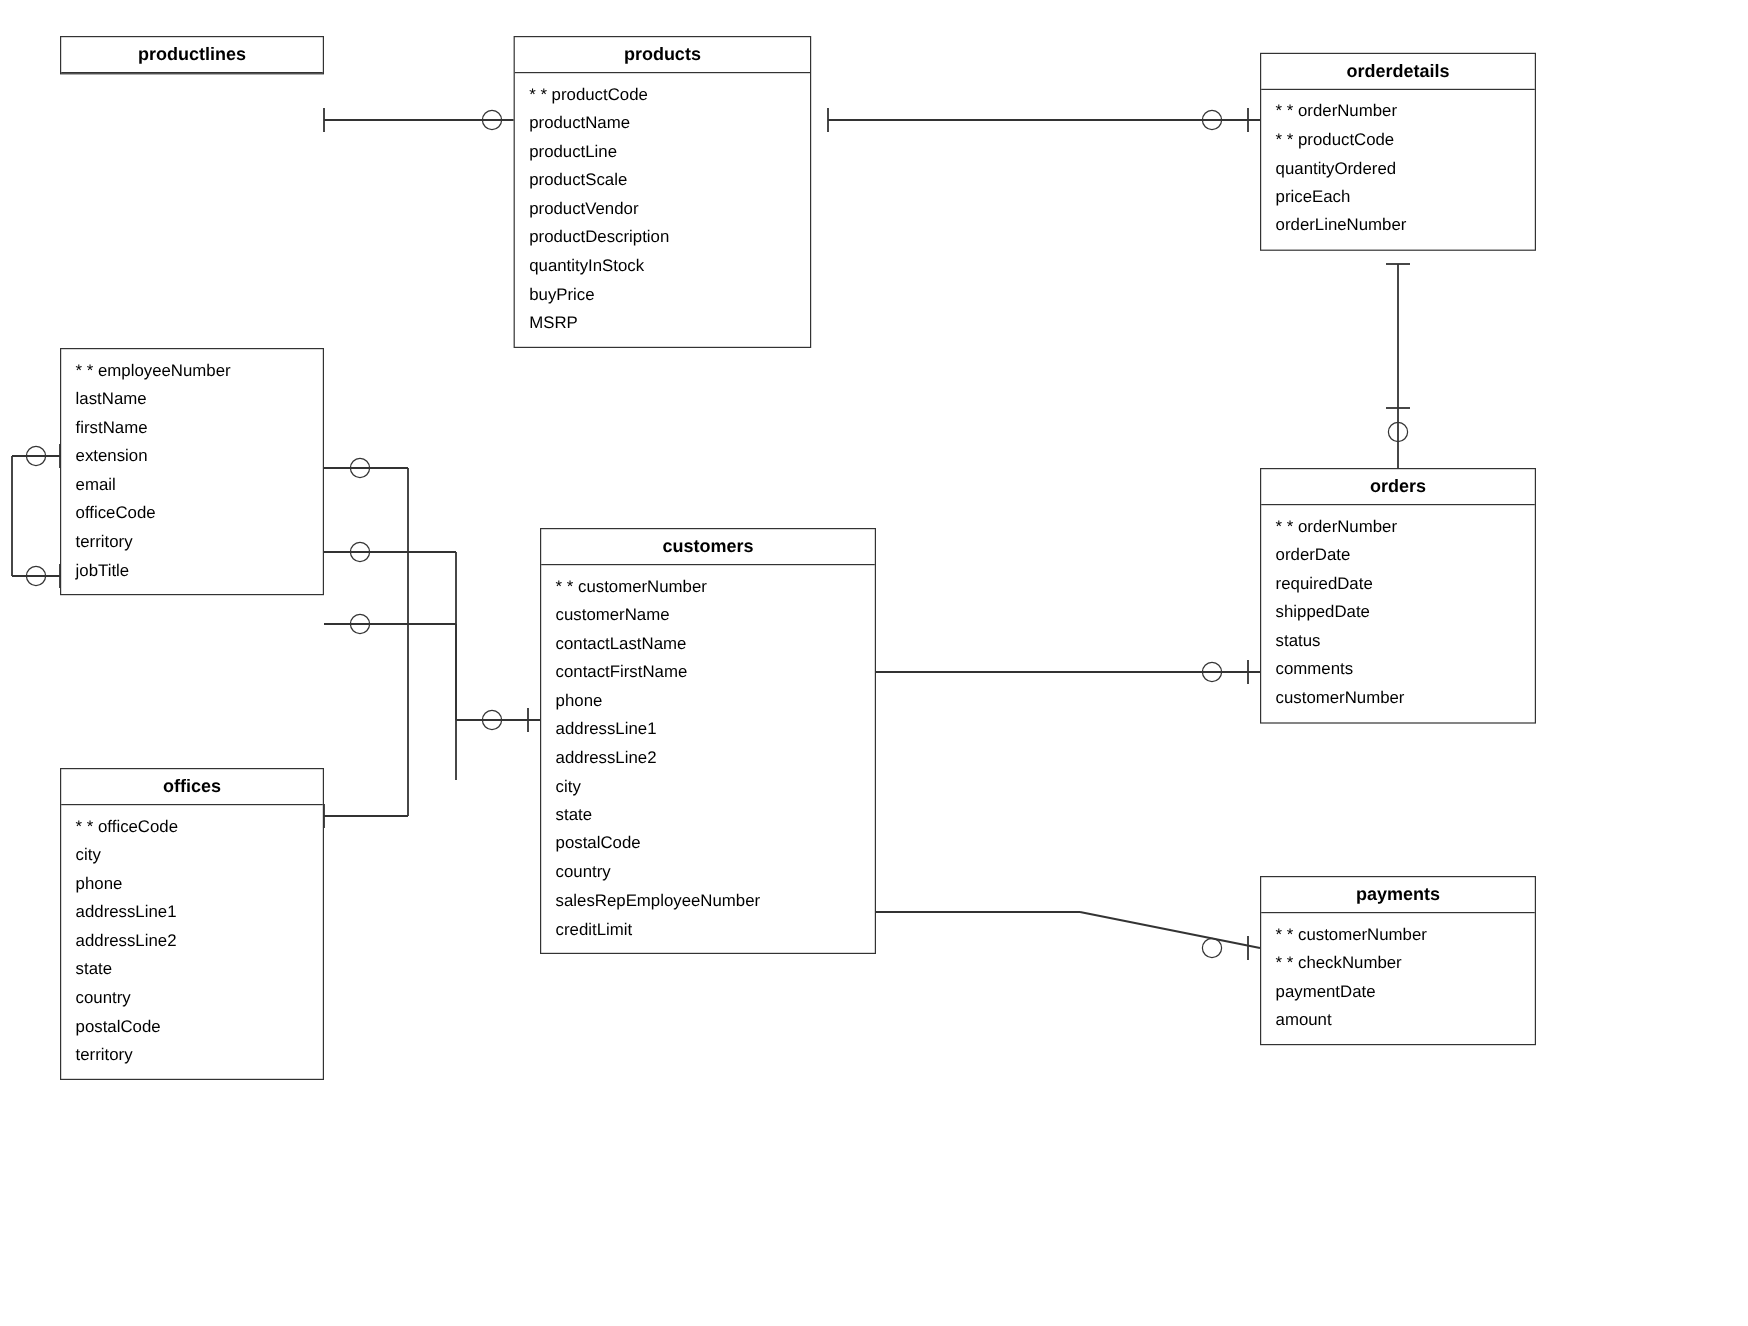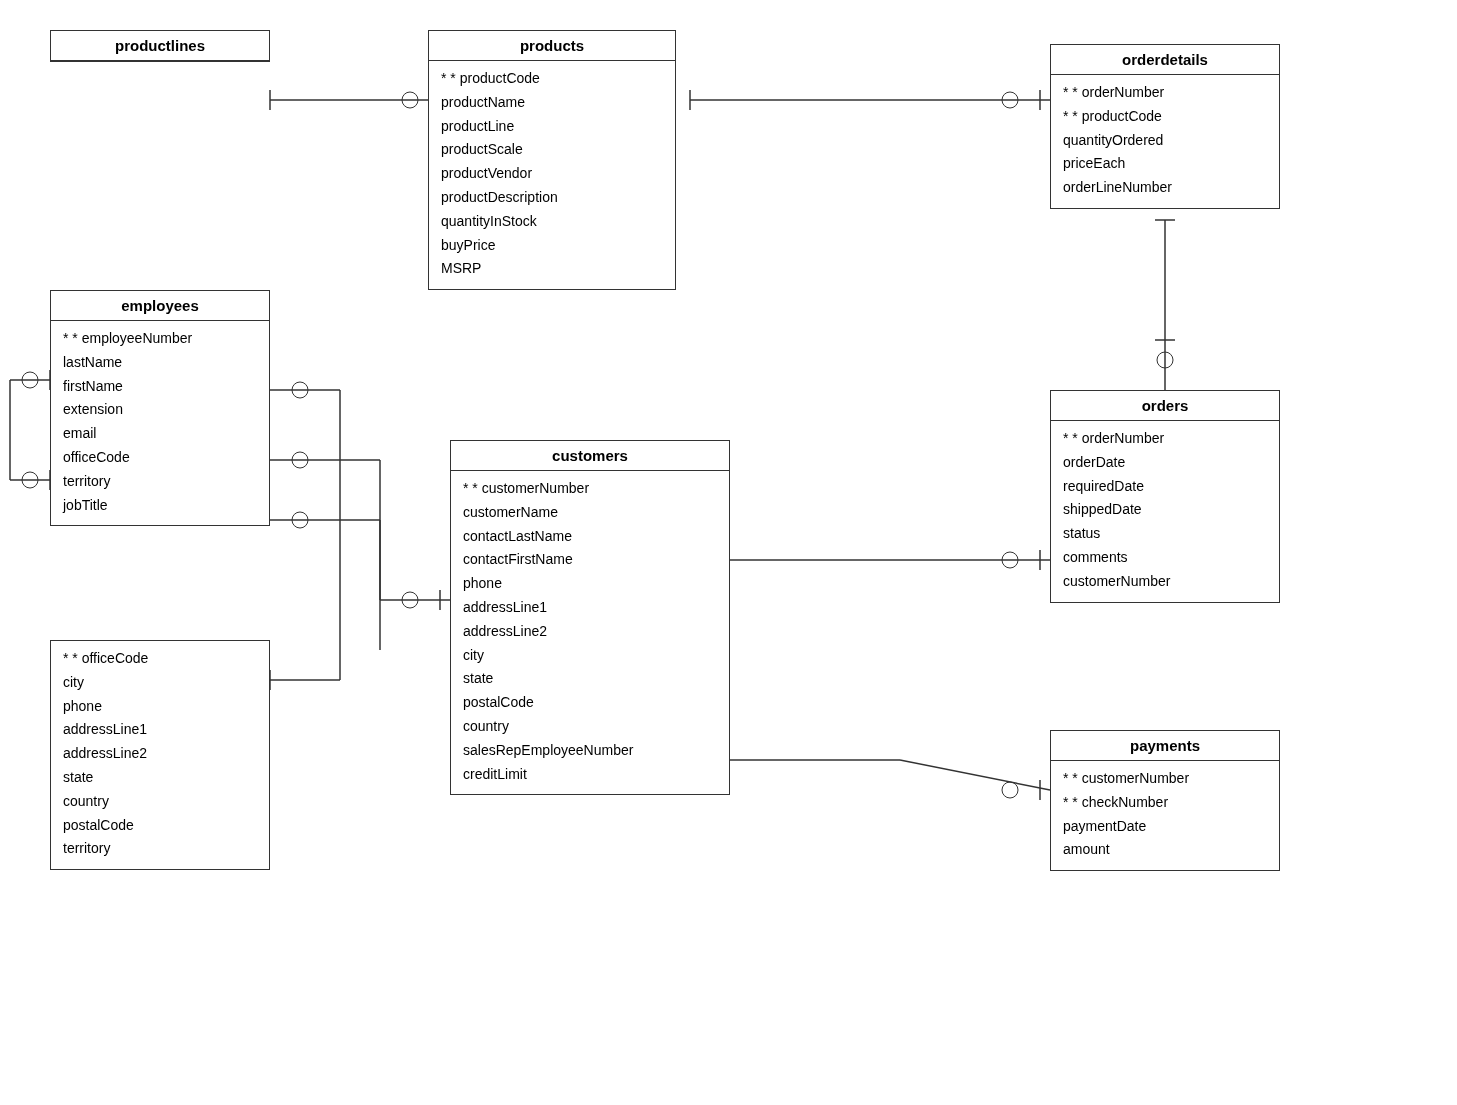--- a/index.html
+++ b/index.html
@@ -141,21 +141,20 @@
       <div class="table-header">orderdetails</div>
       <div class="table-fields">
         <span class="field pk">* orderNumber</span>
         <span class="field pk">* productCode</span>
         <span class="field">quantityOrdered</span>
         <span class="field">priceEach</span>
         <span class="field">orderLineNumber</span>
       </div>
     </div>
     <div class="table-box" style="left: 50px; top: 290px; width: 220px;">
-      <div class="table-header">employees</div>
       <div class="table-fields">
         <span class="field pk">* employeeNumber</span>
         <span class="field">lastName</span>
         <span class="field">firstName</span>
         <span class="field">extension</span>
         <span class="field">email</span>
         <span class="field">officeCode</span>
         <span class="field">territory</span>
         <span class="field">jobTitle</span>
       </div>
@@ -184,20 +183,21 @@
         <span class="field pk">* orderNumber</span>
         <span class="field">orderDate</span>
         <span class="field">requiredDate</span>
         <span class="field">shippedDate</span>
         <span class="field">status</span>
         <span class="field">comments</span>
         <span class="field">customerNumber</span>
       </div>
     </div>
     <div class="table-box" style="left: 50px; top: 640px; width: 220px;">
+      <div class="table-header">offices</div>
       <div class="table-fields">
         <span class="field pk">* officeCode</span>
         <span class="field">city</span>
         <span class="field">phone</span>
         <span class="field">addressLine1</span>
         <span class="field">addressLine2</span>
         <span class="field">state</span>
         <span class="field">country</span>
         <span class="field">postalCode</span>
         <span class="field">territory</span>

